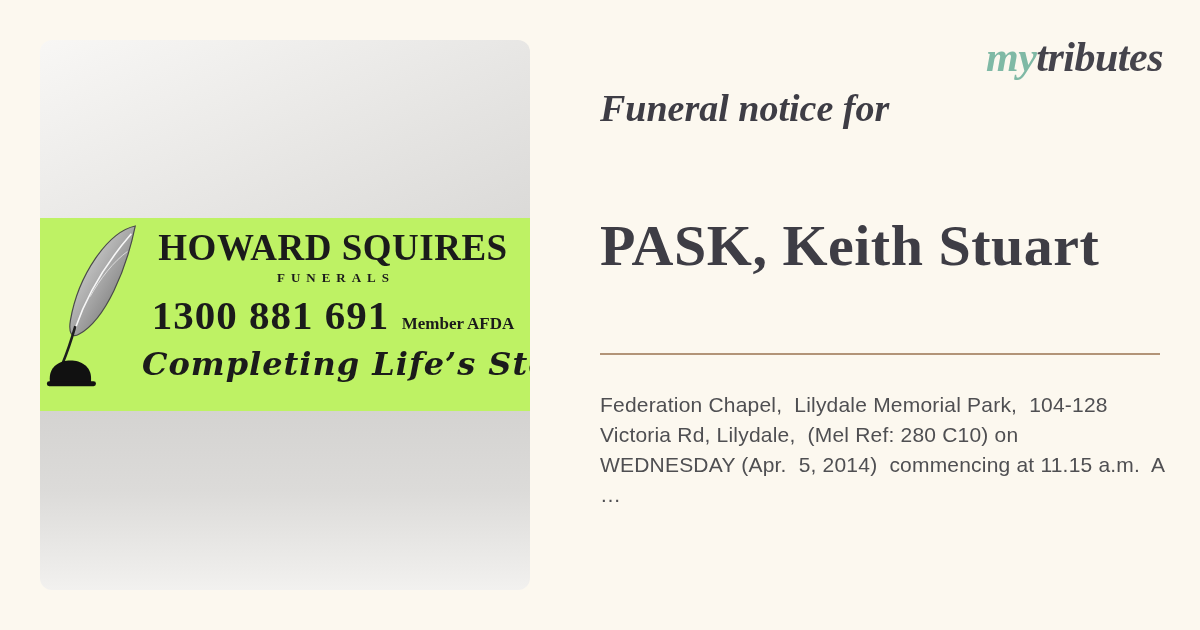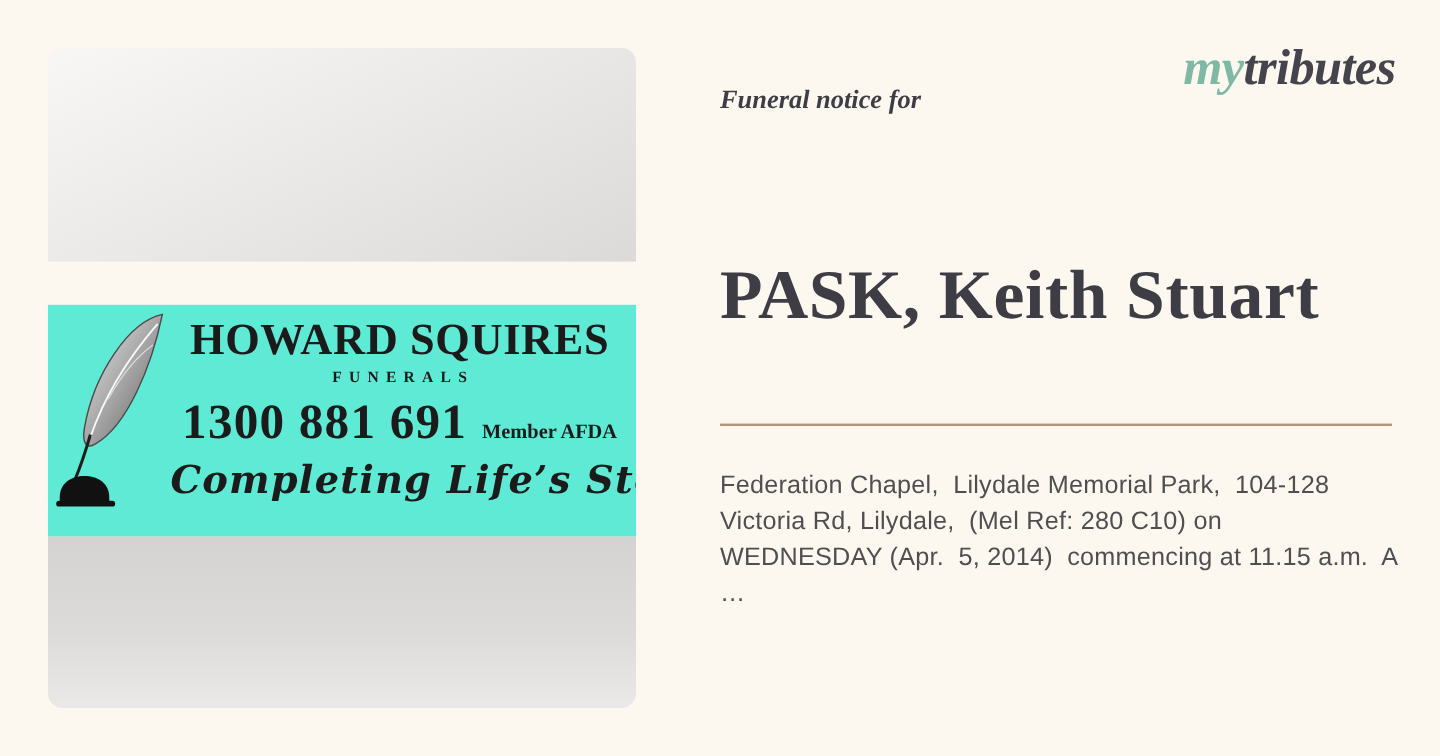--- a/index.html
+++ b/index.html
@@ -24,22 +24,21 @@
     border-radius: 12px;
     overflow: hidden;
   }
   .ad-gray-top {
     height: 178px;
     background: linear-gradient(155deg, #f8f7f5 0%, #ebeae8 45%, #dbdad8 100%);
   }
   .ad-white {
     position: relative;
     height: 193px;
-    background: #5eead4;
-    margin-top: 36px;
+    background: #bef264;
   }
   .ad-gray-bottom {
     height: 179px;
     background: linear-gradient(180deg, #d4d3d1 0%, #dcdbd9 45%, #f2f1ef 100%);
   }
   .quill {
     position: absolute;
     left: 4px; top: 6px;
     width: 100px; height: 172px;
   }
@@ -103,25 +102,25 @@
     font-weight: 700;
     font-size: 42px;
     line-height: 46px;
     letter-spacing: -0.5px;
   }
   .brand-my { color: #7FB9A5; }
   .brand-tributes { color: #45444C; }
 
   .eyebrow {
     position: absolute;
-    left: 600px; top: 70px;
+    left: 600px; top: 86px;
     font-family: "Liberation Serif", serif;
     font-style: italic;
     font-weight: 700;
-    font-size: 22px;
+    font-size: 38px;
     color: #3E3D45;
   }
   .title {
     position: absolute;
     left: 600px; top: 212px;
     font-family: "Liberation Serif", serif;
     font-weight: 700;
     font-size: 58px;
     letter-spacing: 0.5px;
     color: #3E3D45;

